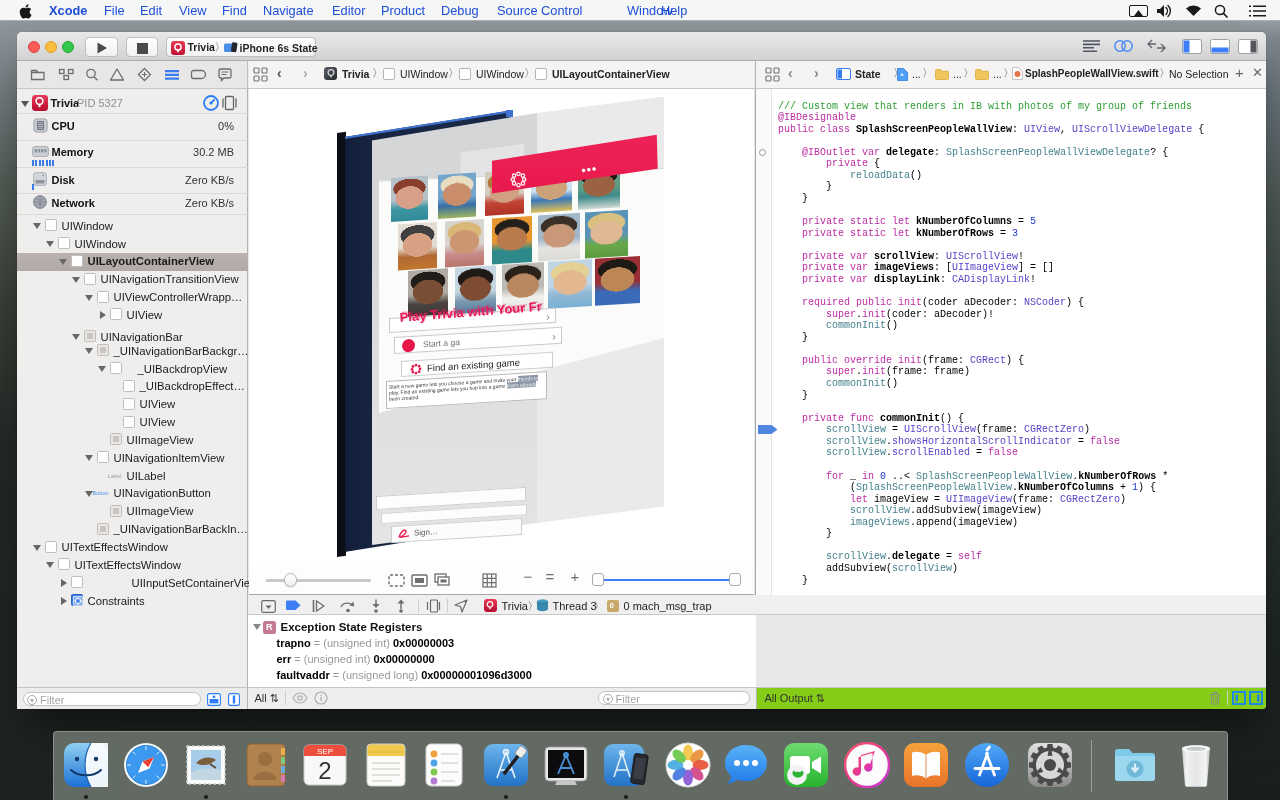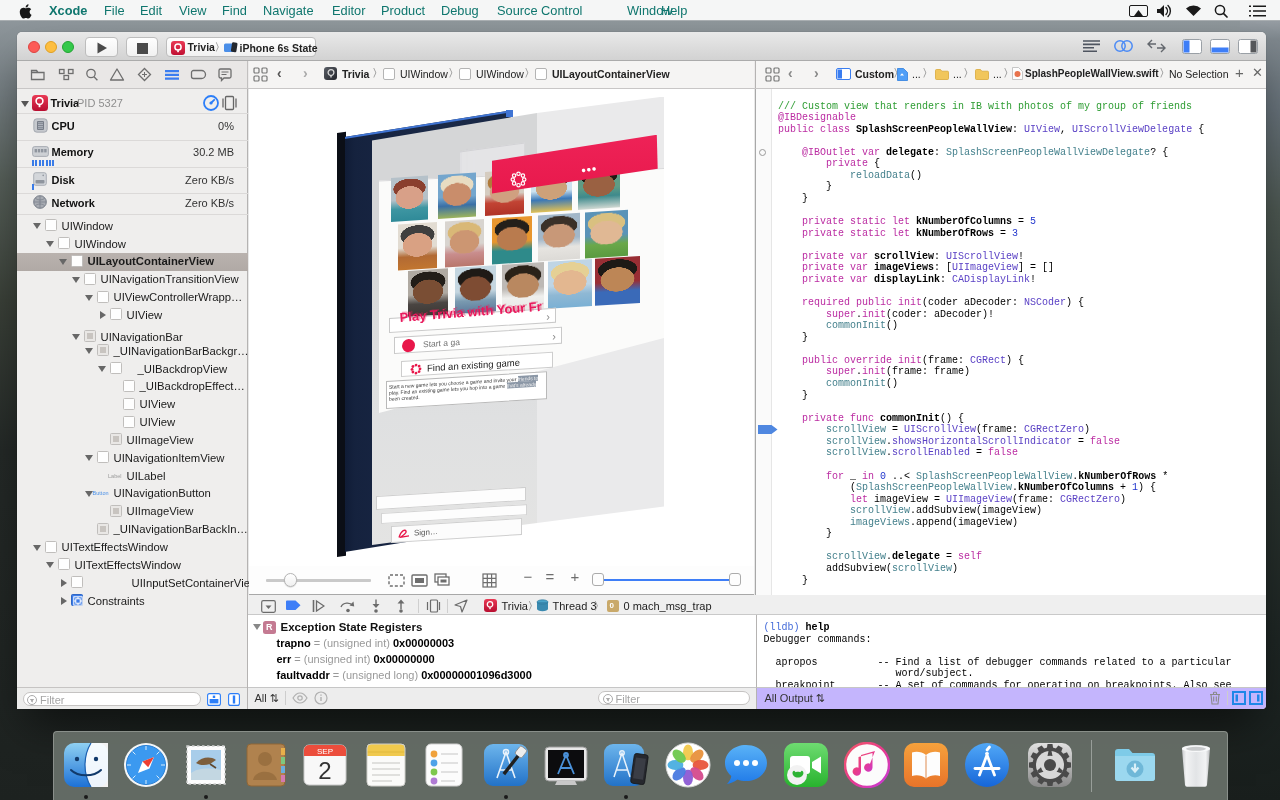--- a/index.html
+++ b/index.html
@@ -7,42 +7,42 @@
 .abs { position:absolute; }
 #screen { position:absolute; left:0; top:0; width:1280px; height:800px;
   background:
     linear-gradient(180deg, #9aa1a6 0px, #8b9397 30px, #868e92 60px, #6f787b 140px, #4a524f 260px, #2e3432 400px, #212624 560px, #1d2320 700px, #191e1c 800px);
 }
 
 #wp-sky { left:1240px; top:0; width:40px; height:800px; background:linear-gradient(180deg,#959ca2 22px,#7d868c 40px,#67727a 110px,#4d5852 210px,#39443f 330px,#2a332f 480px,#1e2624 640px,#181e1c 800px); }
 #wp-left { left:0; top:0; width:120px; height:800px; background:linear-gradient(180deg,#8f979c 20px,#757e82 90px,#555e58 180px,#3a4038 300px,#242927 450px,#1d2220 800px); }
 
 
-#menubar { left:0; top:0; width:1280px; height:21px; background:#f5f6f6; border-bottom:1px solid #a9aeb1; color:#0f766e; font-size:12.8px; }
+#menubar { left:0; top:0; width:1280px; height:21px; background:#f5f6f6; border-bottom:1px solid #a9aeb1; color:#1d4ed8; font-size:12.8px; }
 #menubar .mi { position:absolute; top:3px; }
 
 #window { left:17px; top:32px; width:1249px; height:677px; background:#e8e8e8; border-radius:5px 5px 4px 4px; box-shadow: 0 24px 42px -10px rgba(0,0,0,.55), 0 0 1px rgba(0,0,0,.45); }
 #toolbar { left:0; top:0; width:1249px; height:29px; border-radius:5px 5px 0 0; background:linear-gradient(180deg,#e9e9e9,#d2d2d2); border-bottom:1px solid #ababab; }
 .tl { width:12px; height:12px; border-radius:50%; top:9px; }
 .tbtn { height:20px; top:5px; background:linear-gradient(180deg,#fefefe,#f1f1f1); border:1px solid #bdbdbd; border-radius:4px; }
 
 #navband { left:0; top:29px; width:1249px; height:27.5px; background:#eceaea; border-bottom:1px solid #c8c6c6; }
 
 #sidebar { left:0; top:56.5px; width:231px; height:620.5px; background:#efeeed; border-right:1px solid #b5b3b2; }
 
 #canvas { left:231.5px; top:56.5px; width:505px; height:477.5px; background:#fff; overflow:hidden; }
 #canvtb { left:231.5px; top:534px; width:505px; height:28.5px; background:#fdfdfd; border-bottom:1px solid #a8a8a8; }
 
 #editor { left:737.5px; top:56.5px; width:511.5px; height:506px; background:#fff; border-left:1px solid #a8a8a8; overflow:hidden; }
 
 #debugbar { left:230.5px; top:562.5px; width:1018.5px; height:20px; background:#efefef; border-bottom:1px solid #c9c9c9; }
 #varsview { left:230.5px; top:583px; width:508px; height:72px; background:#fff; }
 #console { left:738.5px; top:583px; width:510.5px; height:72px; background:#fff; border-left:1px solid #b5b3b2; }
 #blbar { left:230.5px; top:655px; width:508px; height:22px; background:#ededed; border-top:1px solid #c6c6c6; }
-#brbar { left:738.5px; top:655px; width:510.5px; height:22px; background:#c4b5fd; border-top:1px solid #c6c6c6; border-left:1px solid #b5b3b2; border-radius:0 0 4px 0;text-decoration:underline; }
+#brbar { left:738.5px; top:655px; width:510.5px; height:22px; background:#84cc16; border-top:1px solid #c6c6c6; border-left:1px solid #b5b3b2; border-radius:0 0 4px 0;text-decoration:underline; }
 
 #dock { left:53px; top:731px; width:1175px; height:69px; background:rgba(106,114,107,0.9); border:1px solid rgba(255,255,255,0.25); border-bottom:none; border-radius:4px 4px 0 0; }
 .dicon { position:absolute; top:10px; width:46px; height:46px; }
 .ddot { position:absolute; top:63px; width:4px; height:4px; border-radius:50%; background:#1a1a1a; }
 .jbt { top:6.5px; font-size:10.5px; color:#222; }
 .jsep { top:5px; color:#999; font-size:11px; }
 .jsq { top:7px; width:12px; height:12px; background:#fff; border:1px solid #b4b4b4; border-radius:2px; }
 .trow { position:absolute; left:0; width:218px; height:17.6px; font-size:11.3px; color:#1a1a1a; }
 .trow .arr { position:absolute; top:4px; width:0; height:0; }
 .arrd { border-left:4.5px solid transparent; border-right:4.5px solid transparent; border-top:6px solid #676767; }
@@ -191,21 +191,21 @@
             <rect x="1" y="9" width="5" height="5" rx="1"></rect>
             <rect x="9" y="9" width="5" height="5" rx="1"></rect>
           </g>
         </svg>
       <span class="abs" style="left:771px;top:4px;color:#888;font-size:14px;font-weight:bold">‹</span>
       <span class="abs" style="left:797px;top:4px;color:#888;font-size:14px;font-weight:bold">›</span>
       <svg class="abs" style="left:819px;top:7px" width="15" height="12" viewBox="0 0 15 12">
           <rect x="0.5" y="0.5" width="14" height="11" rx="1.5" fill="#fff" stroke="#3a7df0"></rect>
           <rect x="1.5" y="1.5" width="4.5" height="9" fill="#3a7df0"></rect>
         </svg>
-      <div class="abs jbt" style="left:838px;font-weight:600">Custom</div>
+      <div class="abs jbt" style="left:838px;font-weight:600">State</div>
       <span class="abs jsep" style="left:877px">〉</span>
       <svg class="abs" style="left:880px;top:7px" width="11" height="13" viewBox="0 0 11 13">
           <path d="M0.5 0.5 h6 l4 4 v8 h-10z" fill="#4f9ef7" stroke="#2f7fe0" stroke-width="0.8"></path>
           <path d="M3 7.5l2-2.3 2 2.3z" fill="#fff"></path>
         </svg>
       <div class="abs jbt" style="left:895px">...</div>
       <span class="abs jsep" style="left:906px">〉</span>
       <svg class="abs" style="left:918px;top:8px" width="14" height="11" viewBox="0 0 14 11">
           <path d="M0.5 1.5 a1 1 0 011-1 h4l1.3 1.7h5.7 a1 1 0 011 1 v6.3 a1 1 0 01-1 1 h-11 a1 1 0 01-1-1z" fill="#f1c65c" stroke="#d9a93a" stroke-width="0.8"></path>
         </svg>
@@ -665,28 +665,20 @@
       <span class="abs dbt" style="left:376px">0 mach_msg_trap</span>
     </div>
     <div class="abs" id="varsview">
       <span class="arr arrd abs" style="left:5px;top:9px;border-top-color:#888"></span>
       <div class="abs" style="left:15px;top:5.5px;width:13px;height:13px;border-radius:2.5px;background:#c47a92"></div>
       <span class="abs" style="left:18.5px;top:7px;color:#fff;font-size:9px;font-weight:bold">R</span>
       <span class="abs" style="left:33px;top:5.5px;font-size:11.5px;font-weight:bold;color:#111">Exception State Registers</span>
       <span class="abs" style="left:29px;top:21.5px;font-size:11px"><b>trapno</b> <span style="color:#999">= (unsigned int)</span> <b>0x00000003</b></span>
       <span class="abs" style="left:29px;top:37.5px;font-size:11px"><b>err</b> <span style="color:#999">= (unsigned int)</span> <b>0x00000000</b></span>
       <span class="abs" style="left:29px;top:53.5px;font-size:11px"><b>faultvaddr</b> <span style="color:#999">= (unsigned long)</span> <b>0x00000001096d3000</b></span>
-    </div>
-    <div class="abs" id="console">
-      <div class="code abs" style="left:7px;top:7px"><span style="color:#4169d8">(lldb)</span> <span class="b">help</span>
-Debugger commands:
-
-  apropos          -- Find a list of debugger commands related to a particular
-                      word/subject.
-  breakpoint       -- A set of commands for operating on breakpoints. Also see</div>
     </div>
     <div class="abs" id="blbar">
       <span class="abs" style="left:7px;top:3.5px;font-size:11px;color:#333">All ⇅</span>
       <div class="abs" style="left:37px;top:3px;width:1px;height:14px;background:#cdcdcd"></div>
       <svg class="abs" style="left:44px;top:4px" width="16" height="12" viewBox="0 0 16 12">
           <path d="M8 1 C12 1 15 6 15 6 S12 11 8 11 1 6 1 6 4 1 8 1z" fill="none" stroke="#b0b0b0" stroke-width="1.2"></path>
           <circle cx="8" cy="6" r="2.2" fill="none" stroke="#b0b0b0" stroke-width="1.2"></circle>
         </svg>
       <svg class="abs" style="left:66px;top:3px" width="14" height="14" viewBox="0 0 14 14">
           <circle cx="7" cy="7" r="6" fill="none" stroke="#b0b0b0" stroke-width="1.2"></circle>

